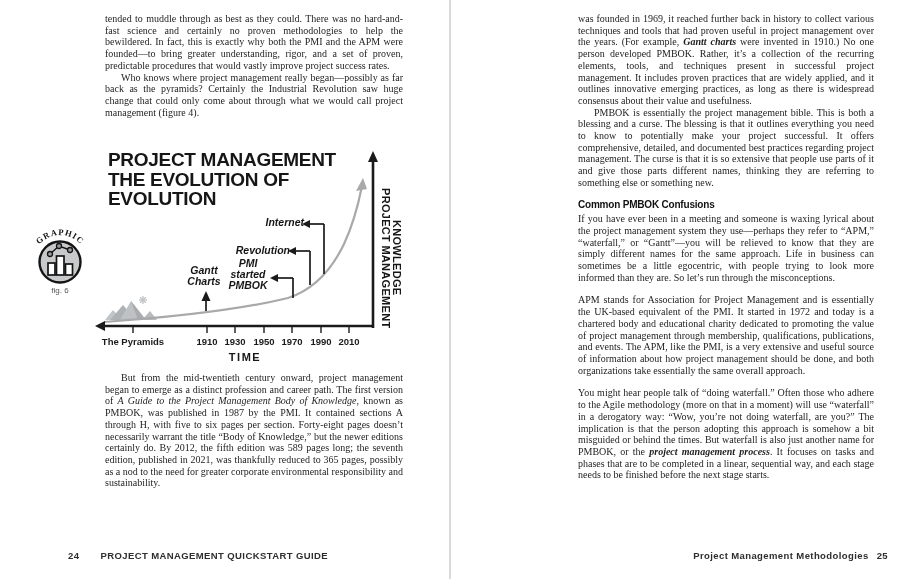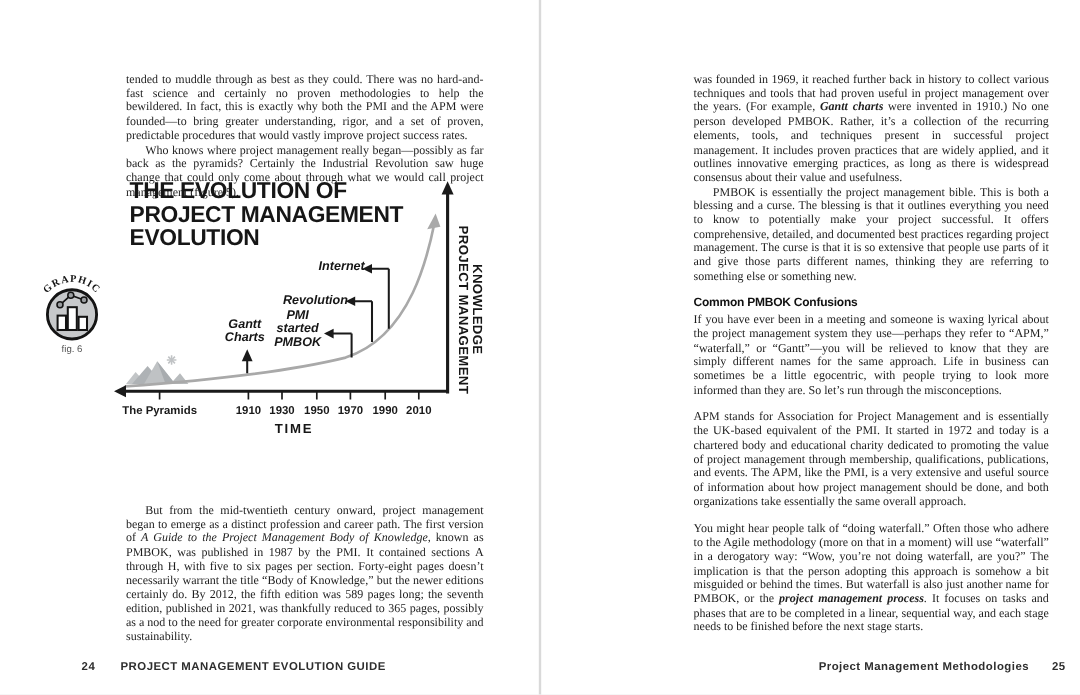--- a/index.html
+++ b/index.html
@@ -1,21 +1,21 @@
 <!DOCTYPE html>
 <html><head>
 <meta charset="utf-8">
 <style>
   html,body{margin:0;padding:0;background:#e8e8e8;}
   .spread{position:relative;width:900px;height:579px;background:#ffffff;overflow:hidden;
           font-family:"Liberation Serif", serif;color:#1d1d1d;}
   .gutter{position:absolute;left:449px;top:0;width:2px;height:579px;background:#d9d9d9;}
 
   
-  .textblock{position:absolute;font-size:10px;line-height:11.7px;text-align:justify;margin-top:48px;}
+  .textblock{position:absolute;font-size:10px;line-height:11.7px;text-align:justify;}
   .textblock p{margin:0;}
   .ind{text-indent:16px;}
   .gap{margin-top:11px !important;}
   .it{font-style:italic;}
   .bd{font-weight:bold;}
 
   
   .subhead{font-family:"Liberation Sans", sans-serif;font-weight:bold;font-size:10px;
            letter-spacing:-0.2px;color:#111;margin:10px 0 3px 0 !important;text-align:left;text-indent:0;}
 
@@ -38,31 +38,31 @@
   .stamp-cap{position:absolute;left:28px;top:286px;width:64px;text-align:center;
     font-family:"Liberation Sans", sans-serif;font-size:8px;color:#555;}
 
   
   .footer{position:absolute;top:550px;font-family:"Liberation Sans", sans-serif;
     font-weight:bold;font-size:9.5px;letter-spacing:0.4px;color:#2e2e2e;}
   .footer-left{left:68px;width:360px;text-align:left;}
   .footer-right{left:570px;width:318px;text-align:right;}
   .pgnum{display:inline-block;}
   .footer-left .ftext{margin-left:18px;}
-  .footer-right .ftext{margin-right:16px;}
+  .footer-right .ftext{margin-right:5px;}
 </style>
 </head>
 <body>
 
 <div class="spread">
   <div class="gutter"></div>
 
   <div class="textblock" style="left:105px;top:13px;width:298px;">
     <p><span>tended to muddle through as best as they could. There was no hard-and-fast science and certainly no proven methodologies to help the bewildered. In fact, this is exactly why both the PMI and the APM were founded—to bring greater understanding, rigor, and a set of proven, predictable procedures that would vastly improve project success rates.</span></p>
-    <p class="ind"><span>Who knows where project management really began—possibly as far back as the pyramids? Certainly the Industrial Revolution saw huge change that could only come about through what we would call project management (figure 5).</span></p>
+    <p class="ind"><span>Who knows where project management really began—possibly as far back as the pyramids? Certainly the Industrial Revolution saw huge change that could only come about through what we would call project management (figure 4).</span></p>
   </div>
 
   <svg class="stamp" width="64" height="70" viewBox="0 0 64 70">
     <defs>
         <path id="arcP" d="M 5 46 A 27 27 0 0 1 59 46"></path>
       </defs>
     <circle cx="32" cy="46" r="20.5" fill="#c7c9cb" stroke="#141414" stroke-width="2.4"></circle>
     <rect x="20" y="47" width="7" height="12" fill="#ffffff" stroke="#141414" stroke-width="1.7"></rect>
     <rect x="28.5" y="40" width="7.5" height="19" fill="#ffffff" stroke="#141414" stroke-width="1.7"></rect>
     <rect x="37.5" y="48" width="7" height="11" fill="#ffffff" stroke="#141414" stroke-width="1.7"></rect>
@@ -70,22 +70,22 @@
     <circle cx="22" cy="38" r="2.5" fill="#9a9da0" stroke="#141414" stroke-width="1.3"></circle>
     <circle cx="31" cy="30" r="2.5" fill="#9a9da0" stroke="#141414" stroke-width="1.3"></circle>
     <circle cx="42" cy="34" r="2.5" fill="#9a9da0" stroke="#141414" stroke-width="1.3"></circle>
     <text font-size="8.5" font-weight="bold" letter-spacing="1" fill="#141414">
       <textPath href="#arcP" startOffset="50%" text-anchor="middle">GRAPHIC</textPath>
     </text>
   </svg>
   <div class="stamp-cap">fig. 6</div>
 
   <div class="chart-title">
+    <div>PROJECT MANAGEMENT</div>
     <div>THE EVOLUTION OF</div>
-    <div>PROJECT MANAGEMENT</div>
     <div>EVOLUTION</div>
   </div>
 
   <svg class="chart-svg" width="320" height="225" viewBox="0 0 320 225">
 
     <g>
       <polygon points="10,172 18,162 27,172" fill="#c2c5c7"></polygon>
       <polygon points="15,172 28,157 41,172" fill="#aeb2b5"></polygon>
       <polygon points="25,172 36,153 51,172" fill="#bfc2c4"></polygon>
       <polygon points="36,153 51,172 43,172" fill="#a8acaf"></polygon>
@@ -150,21 +150,21 @@
   <div class="anno right" style="left:246px;top:217px;width:58px;">Internet</div>
 
   <div class="ylab">PROJECT MANAGEMENT KNOWLEDGE</div>
 
   <div class="textblock" style="left:105px;top:372px;width:298px;">
     <p class="ind"><span>But from the mid-twentieth century onward, project management began to emerge as a distinct profession and career path. The first version of </span><span class="it">A Guide to the Project Management Body of Knowledge</span><span>, known as PMBOK, was published in 1987 by the PMI. It contained sections A through H, with five to six pages per section. Forty-eight pages doesn’t necessarily warrant the title “Body of Knowledge,” but the newer editions certainly do. By 2012, the fifth edition was 589 pages long; the seventh edition, published in 2021, was thankfully reduced to 365 pages, possibly as a nod to the need for greater corporate environmental responsibility and sustainability.</span></p>
   </div>
 
   <div class="footer footer-left">
     <span class="pgnum">24</span>
-    <span class="ftext">PROJECT MANAGEMENT EVOLUTION GUIDE</span>
+    <span class="ftext">PROJECT MANAGEMENT QUICKSTART GUIDE</span>
   </div>
 
   <div class="textblock" style="left:578px;top:13px;width:296px;">
     <p><span>was founded in 1969, it reached further back in history to collect various techniques and tools that had proven useful in project management over the years. (For example, </span><span class="it bd">Gantt charts</span><span> were invented in 1910.) No one person developed PMBOK. Rather, it’s a collection of the recurring elements, tools, and techniques present in successful project management. It includes proven practices that are widely applied, and it outlines innovative emerging practices, as long as there is widespread consensus about their value and usefulness.</span></p>
     <p class="ind"><span>PMBOK is essentially the project management bible. This is both a blessing and a curse. The blessing is that it outlines everything you need to know to potentially make your project successful. It offers comprehensive, detailed, and documented best practices regarding project management. The curse is that it is so extensive that people use parts of it and give those parts different names, thinking they are referring to something else or something new.</span></p>
     <p class="subhead">Common PMBOK Confusions</p>
     <p><span>If you have ever been in a meeting and someone is waxing lyrical about the project management system they use—perhaps they refer to “APM,” “waterfall,” or “Gantt”—you will be relieved to know that they are simply different names for the same approach. Life in business can sometimes be a little egocentric, with people trying to look more informed than they are. So let’s run through the misconceptions.</span></p>
     <p class="gap"><span>APM stands for Association for Project Management and is essentially the UK-based equivalent of the PMI. It started in 1972 and today is a chartered body and educational charity dedicated to promoting the value of project management through membership, qualifications, publications, and events. The APM, like the PMI, is a very extensive and useful source of information about how project management should be done, and both organizations take essentially the same overall approach.</span></p>
     <p class="gap"><span>You might hear people talk of “doing waterfall.” Often those who adhere to the Agile methodology (more on that in a moment) will use “waterfall” in a derogatory way: “Wow, you’re not doing waterfall, are you?” The implication is that the person adopting this approach is somehow a bit misguided or behind the times. But waterfall is also just another name for PMBOK, or the </span><span class="it bd">project management process</span><span>. It focuses on tasks and phases that are to be completed in a linear, sequential way, and each stage needs to be finished before the next stage starts.</span></p>
   </div>

